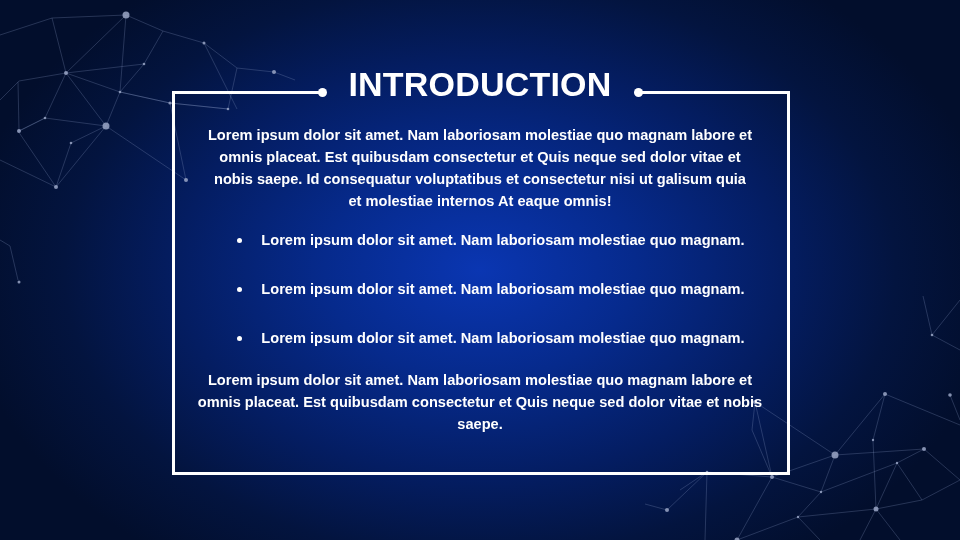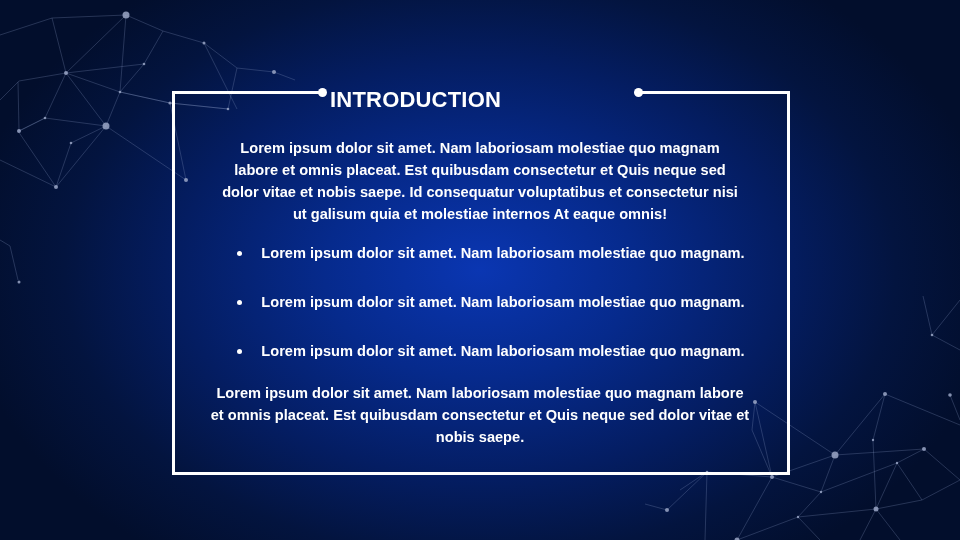--- a/index.html
+++ b/index.html
@@ -18,28 +18,28 @@
       border: 3px solid #ffffff; border-top: none; box-sizing: content-box;
     }
     .top-line { position: absolute; top: 91px; height: 3px; background: #ffffff; }
     .top-line.left { left: 172px; width: 150px; }
     .top-line.right { left: 638px; width: 149px; }
     .dot { position: absolute; width: 9px; height: 9px; border-radius: 50%; background: #ffffff; top: 88px; }
     .dot.left { left: 318px; }
     .dot.right { left: 634px; }
 
     .title {
-      position: absolute; left: 330px; width: 300px; top: 80px; text-align: left;
-      font-weight: bold; font-size: 22px; letter-spacing: 0.2px; line-height: 40px;
+      position: absolute; left: 330px; width: 300px; top: 64px; text-align: center;
+      font-weight: bold; font-size: 34px; letter-spacing: 0.2px; line-height: 40px;
     }
     .content {
       position: absolute; left: 190px; width: 580px; top: 121px;
       font-weight: bold; font-size: 14.6px; line-height: 22px; text-align: center;
     }
-    .para { margin: 16px; }
+    .para { margin: 3px; }
     .para.intro { padding: 0 14px; }
     .bullets { list-style: none; margin: 17px 0 0 0; padding: 0; }
     .bullets li { display: flex; align-items: center; justify-content: center; height: 22px; margin-bottom: 27px; padding-left: 22px; }
     .bullets li .bullet { width: 5px; height: 5px; border-radius: 50%; background: #fff; margin-right: 19px; flex: none; }
     .para.outro { margin-top: -7px; padding: 0 2px; }
   </style>
 </head>
 <body>
 
 <svg class="network" viewBox="0 0 960 540">

